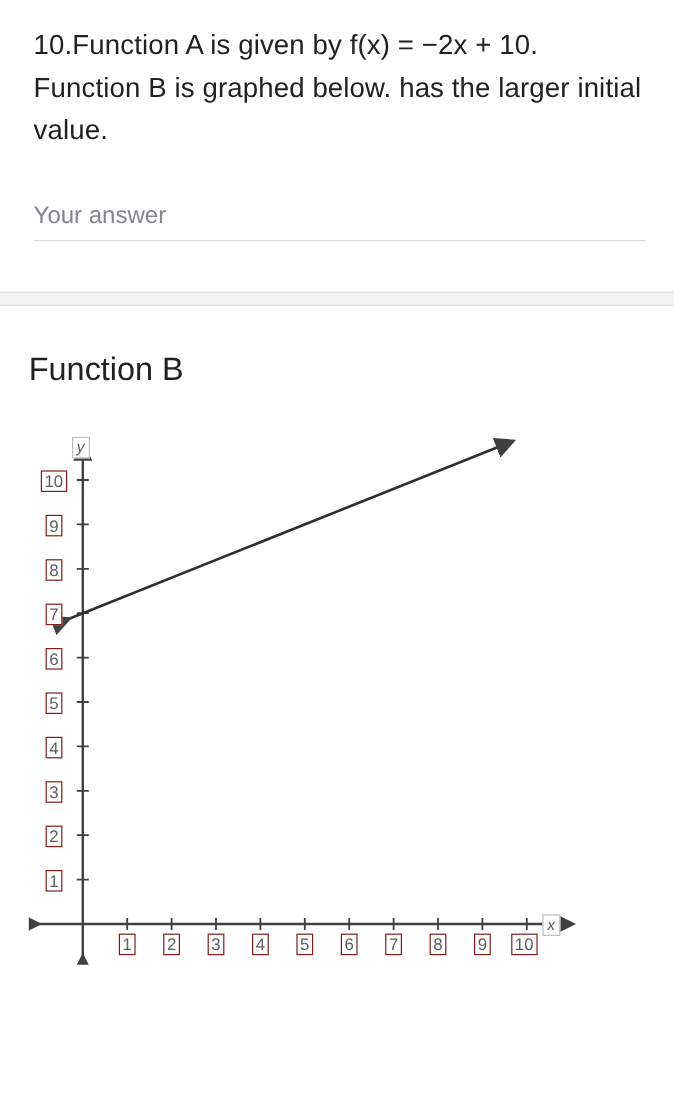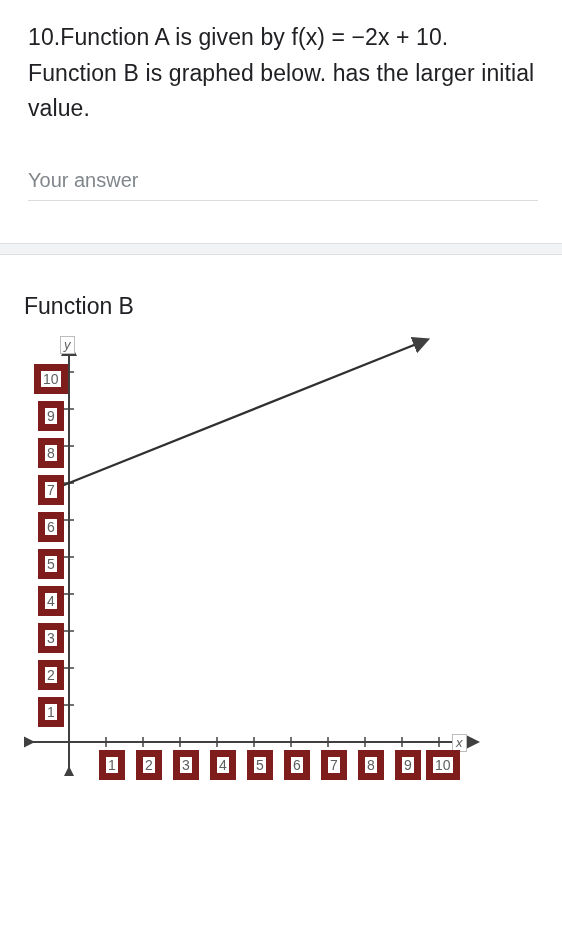--- a/index.html
+++ b/index.html
@@ -37,35 +37,35 @@
     height: 12px;
     background: #f1f3f4;
     border-top: 1px solid #e0e0e0;
     border-bottom: 1px solid #e0e0e0;
     margin-top: 34px;
   }
   .card2 {
     padding: 38px 24px 20px 24px;
   }
   .fnb-title {
-    font-size: 23px;
+    font-size: 27px;
     color: #202124;
-    margin-bottom: 16px;
+    margin-bottom: 40px;
   }
   .chart-wrap {
     position: relative;
     width: 460px;
     height: 440px;
   }
   .tick-label {
     position: absolute;
     font-family: Arial, sans-serif;
     font-size: 14px;
     color: #5f5f5f;
-    border: 7px solid #7f1d1d;
+    border: 1px solid #7f1d1d;
     background: #fff;
     padding: 0 2px;
     line-height: 16px;
     min-width: 14px;
     text-align: center;
   }
   .axis-name {
     position: absolute;
     font-family: Arial, sans-serif;
     font-size: 13px;

